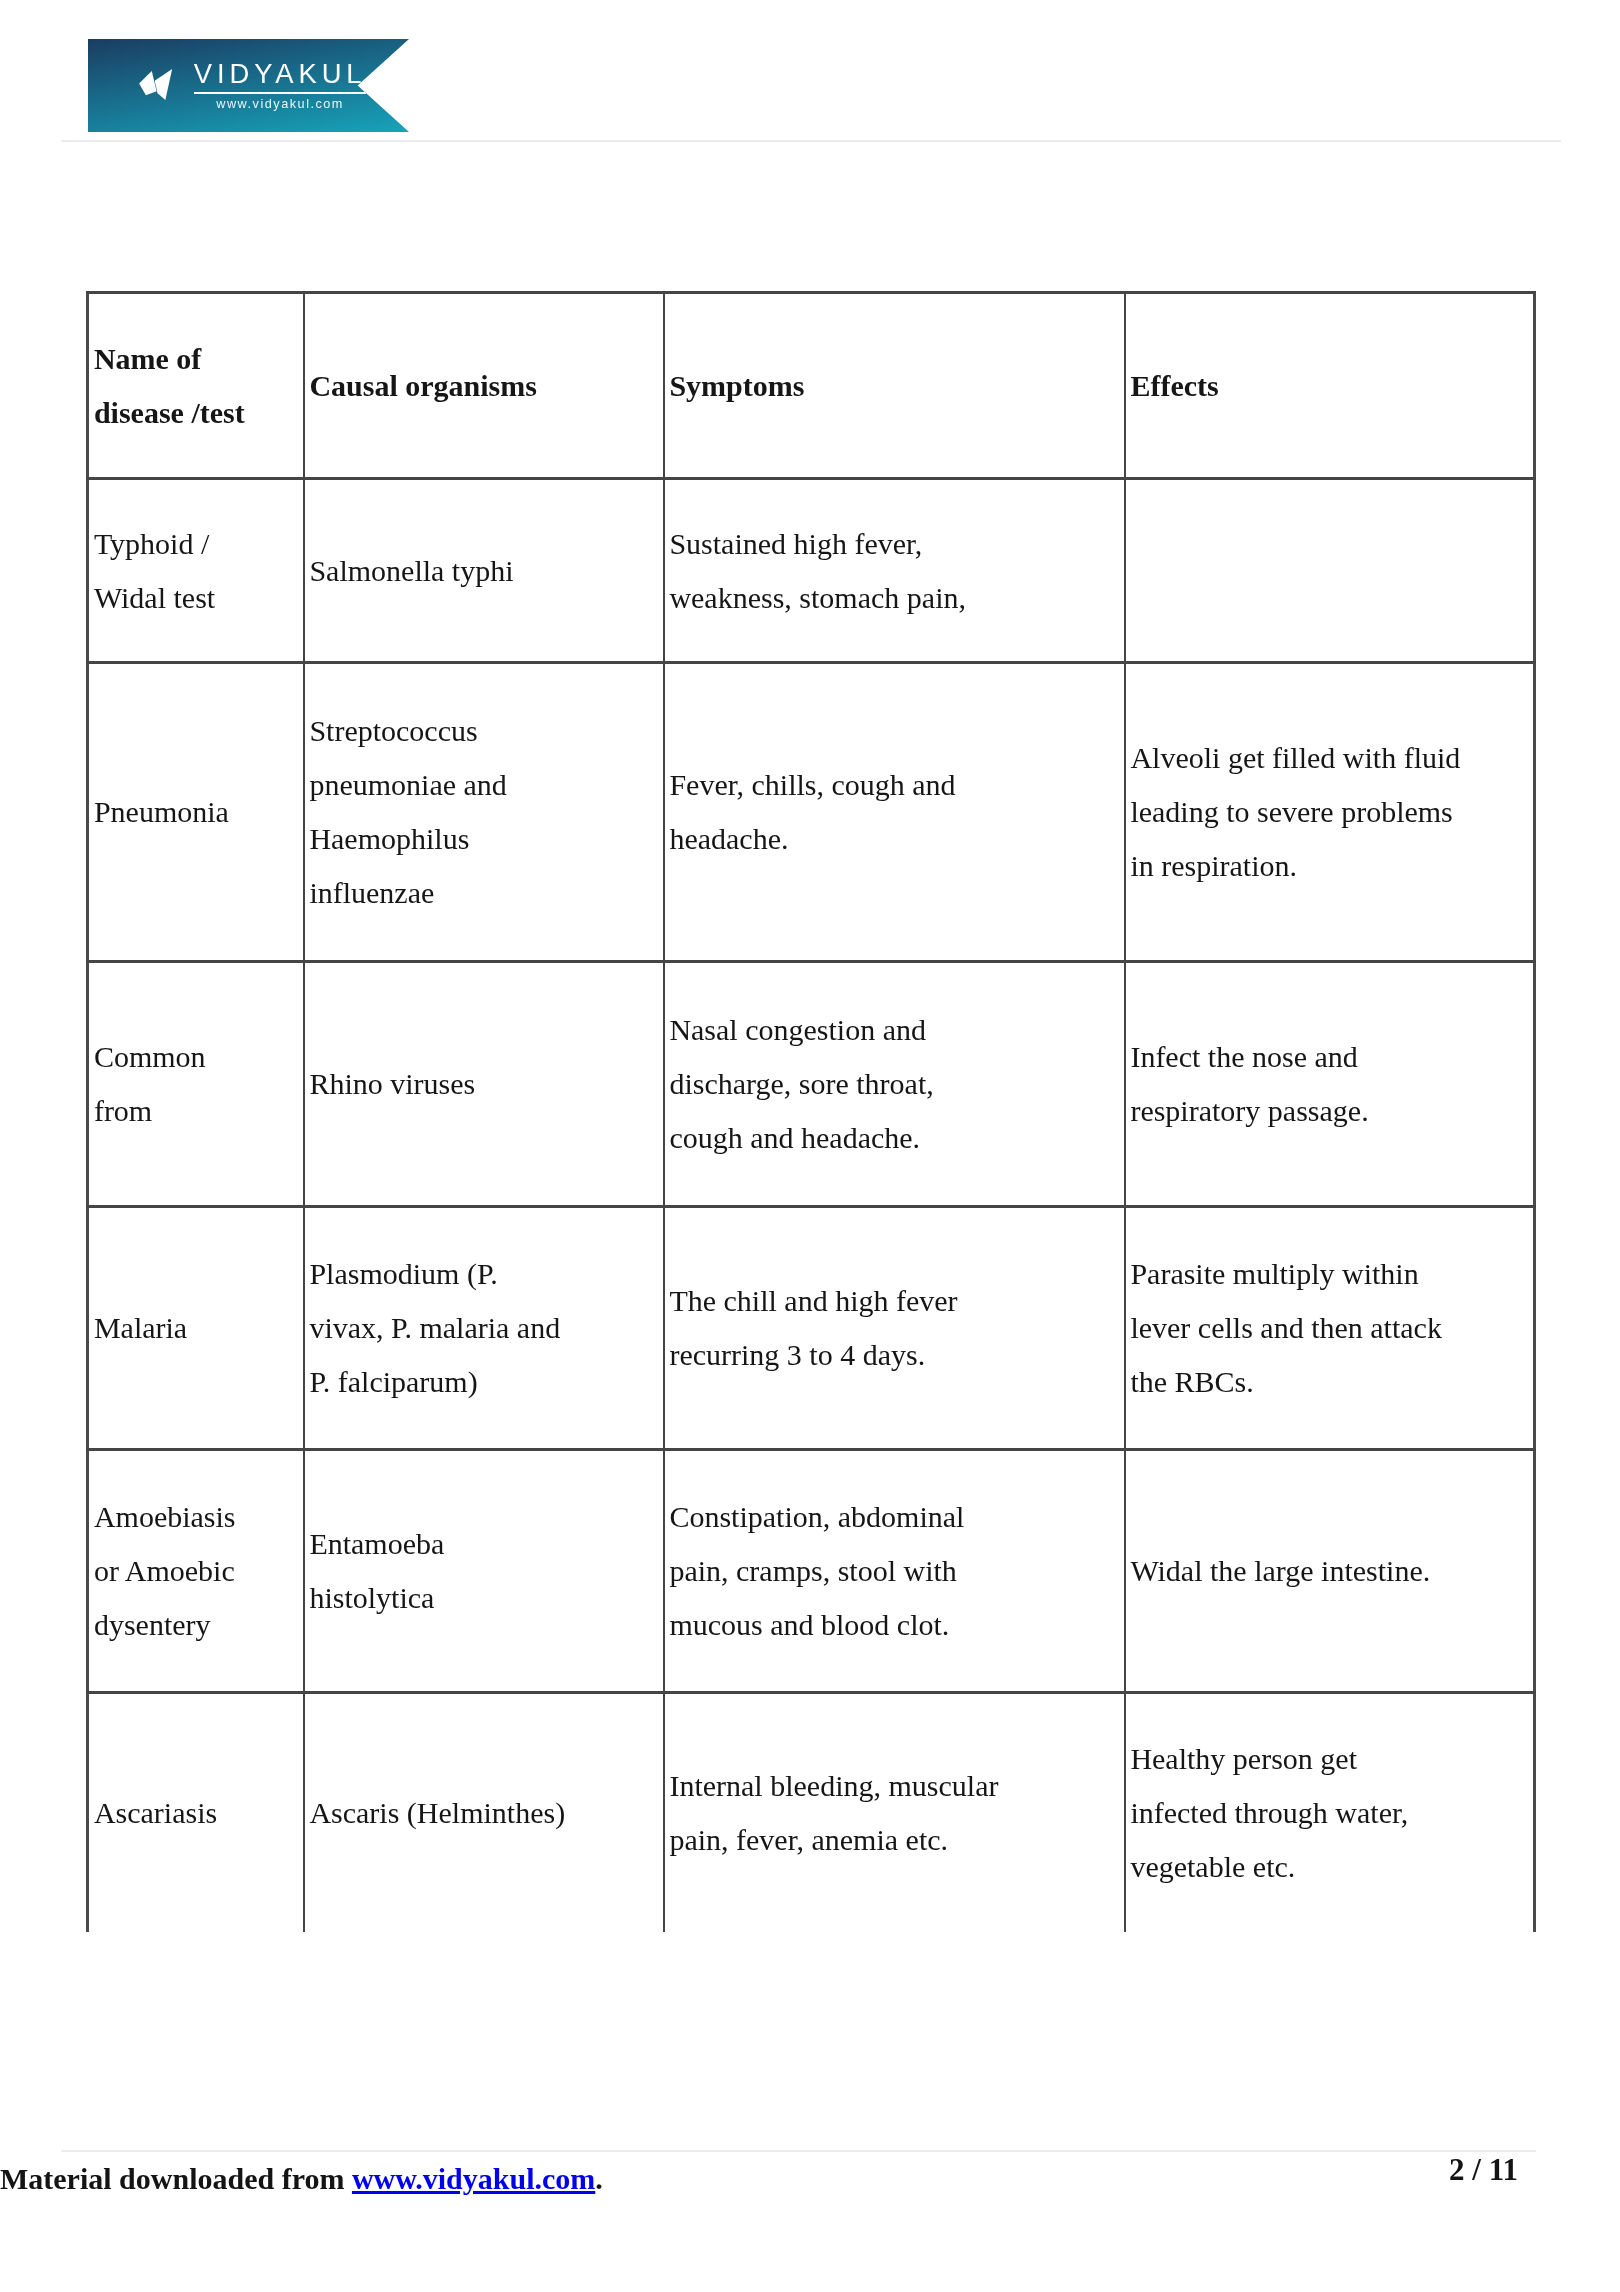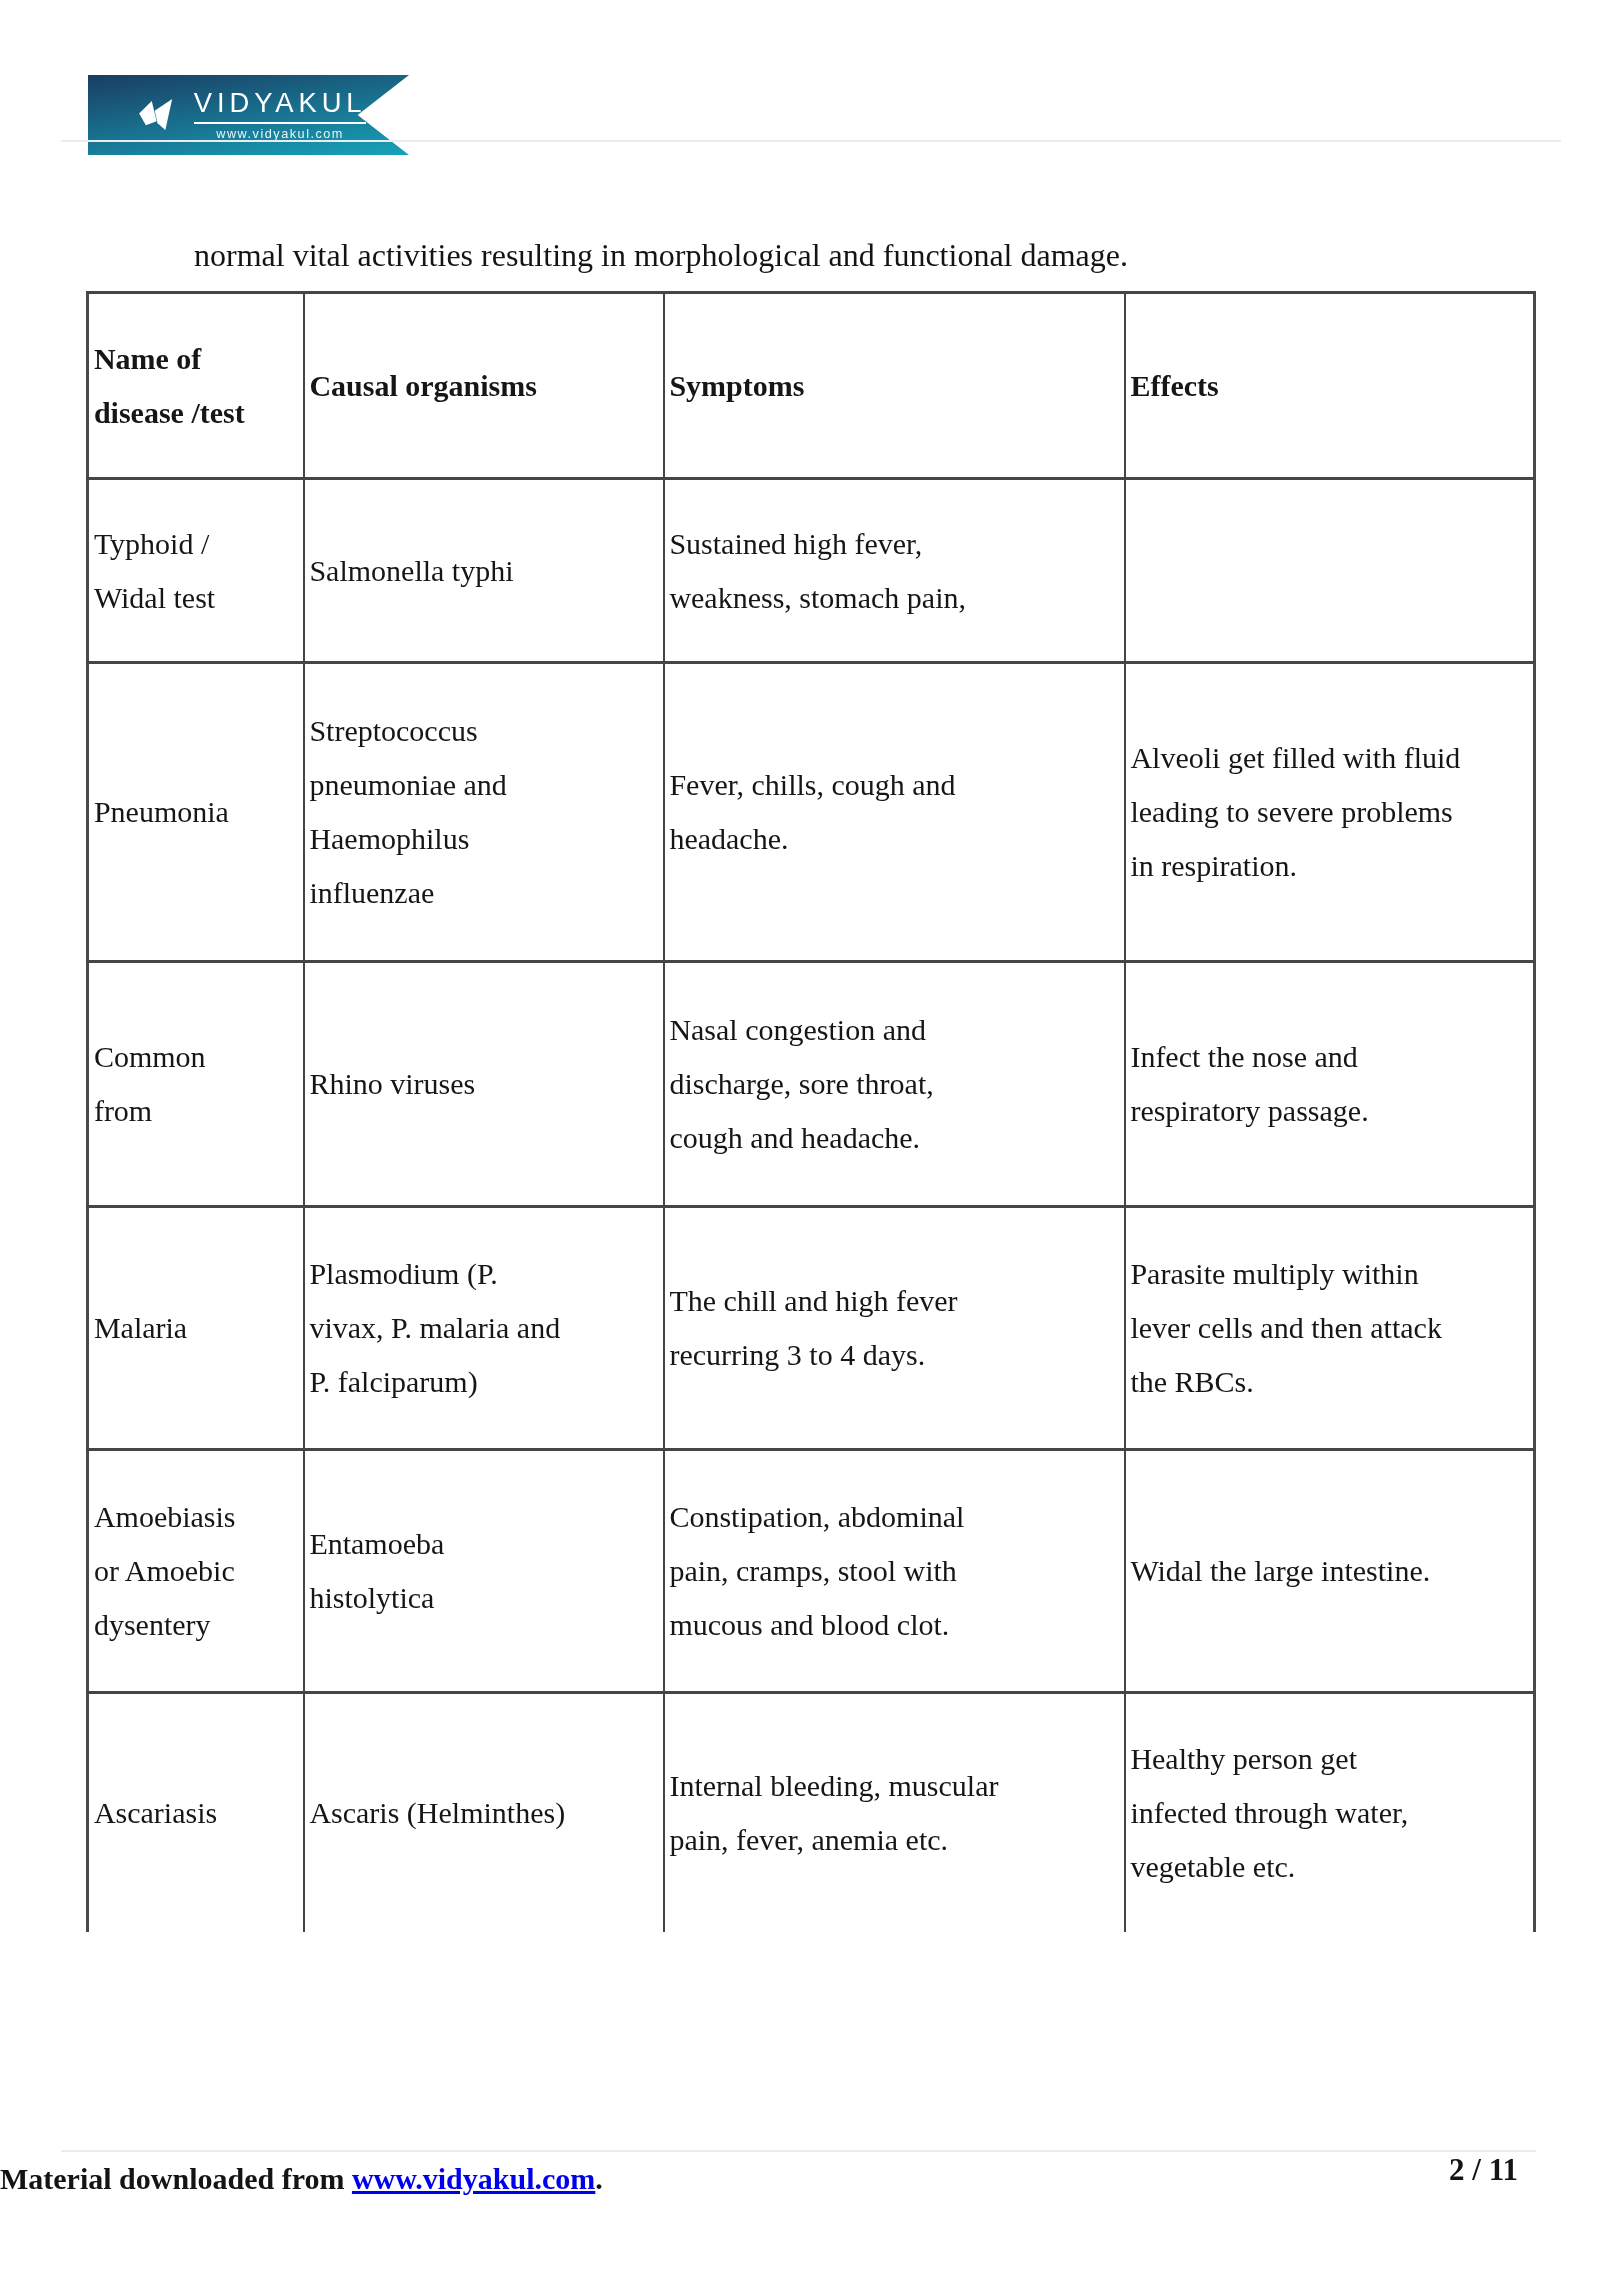--- a/index.html
+++ b/index.html
@@ -10,27 +10,26 @@
     background:#ffffff;
     overflow:hidden;
     font-family:"Liberation Serif", serif;
     color:#141414;
   }
 
   
   .banner{
     position:absolute;
     left:88px; top:39px;
-    width:321px; height:80px;
+    width:321px; height:93px;
     clip-path:polygon(0 0,100% 0,84% 50%,100% 100%,0 100%);
     display:flex;
     align-items:center;
     padding-left:49px;
     box-sizing:border-box;
-    margin-top:36px;
   }
   .logomark{display:inline-block;margin-right:9.8px;line-height:0;}
   .brandwrap{display:flex;flex-direction:column;align-items:center;}
   .brand{
     font-family:"Liberation Sans", sans-serif;
     color:#ffffff;
     font-size:27.4px;
     font-weight:400;
     letter-spacing:4.9px;
     line-height:1;
@@ -132,21 +131,20 @@
         <polygon points="18,13 36,1 29,33 21,26" fill="#ffffff"></polygon>
       </svg>
     </span>
     <span class="brandwrap">
       <span class="brand">VIDYAKUL</span>
       <span class="site">www.vidyakul.com</span>
     </span>
   </div>
   <div class="top-divider"></div>
 
-  <p class="intro">normal vital activities resulting in morphological and functional damage.</p>
 
   <table class="disease">
     <colgroup>
       <col style="width:216px">
       <col style="width:360px">
       <col style="width:461px">
       <col style="width:410px">
     </colgroup>
     <thead>
       <tr id="head-row">

